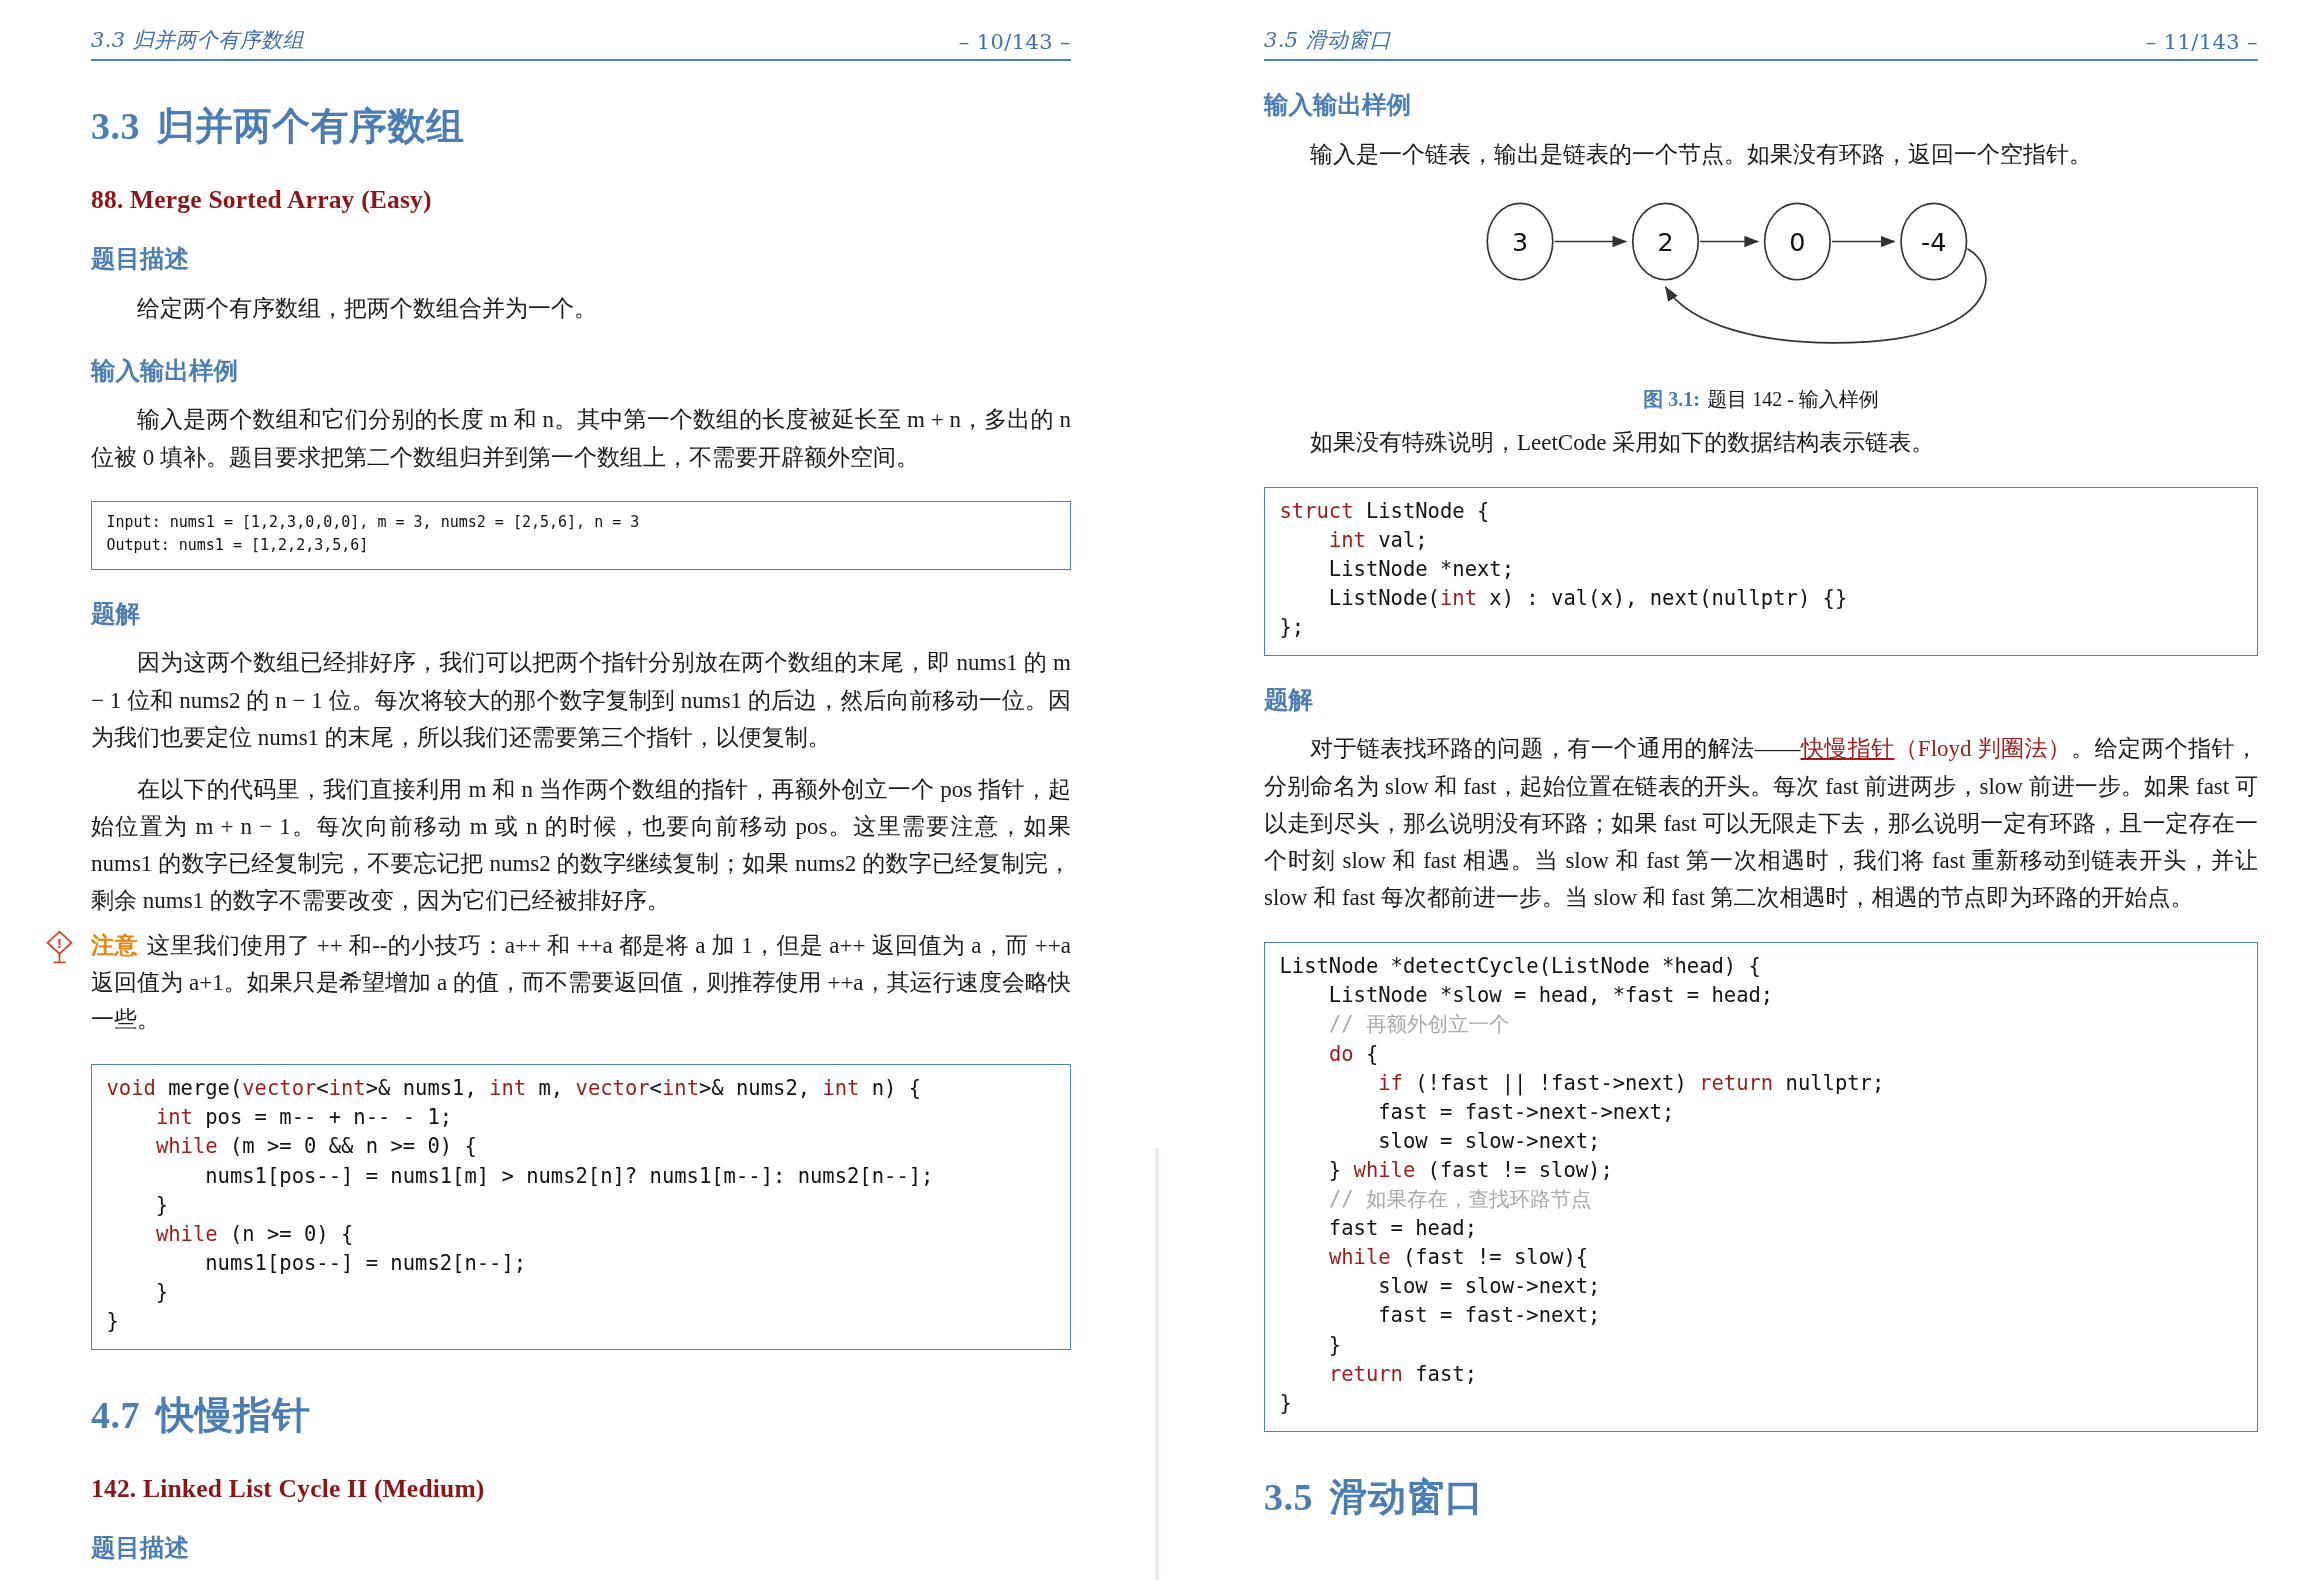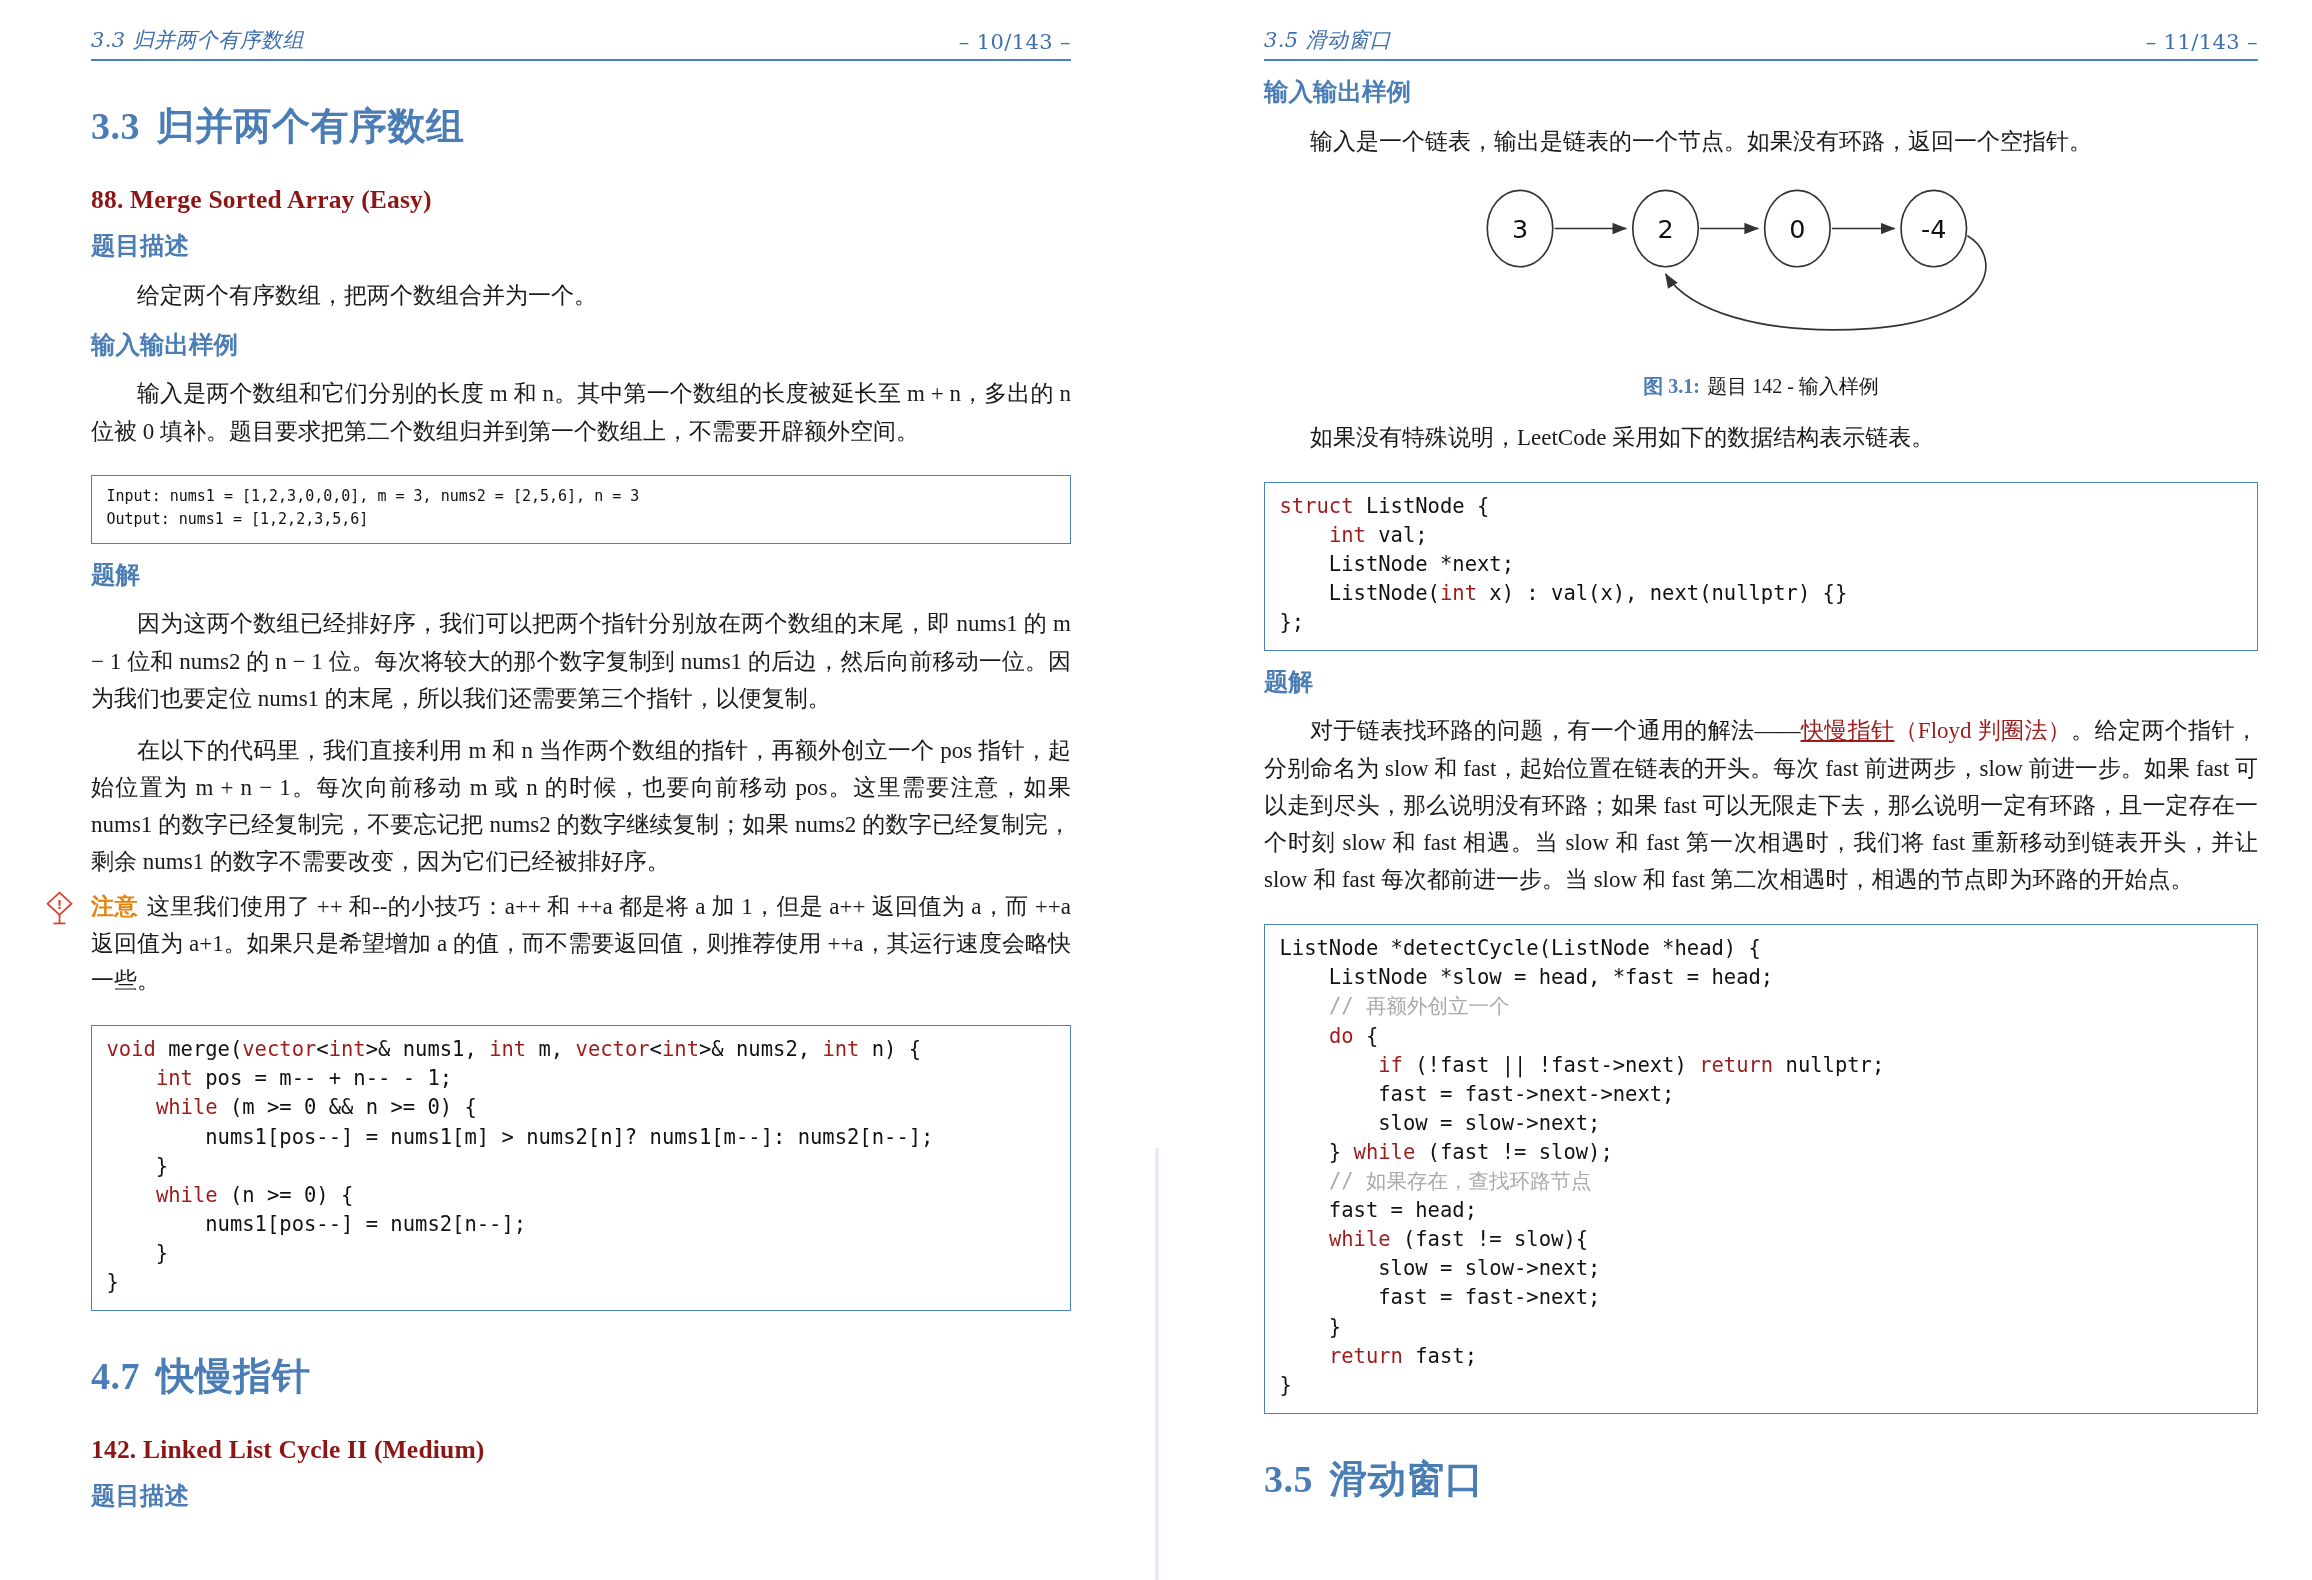--- a/index.html
+++ b/index.html
@@ -68,31 +68,31 @@
     font-size: 25.5px;
     font-weight: bold;
     margin: 33px 0 0 0;
     letter-spacing: 0.2px;
   }
 
   h3.sub {
     color: #4a7cb5;
     font-size: 24.5px;
     font-weight: bold;
-    margin: 14px 0 0 0;
+    margin: 27px 0 0 0;
   }
 
   p.body {
     font-size: 23px;
     line-height: 1.62;
     margin: 14.5px 0 0 0;
     text-align: justify;
     text-indent: 2em;
   }
-  p.tight { margin-top: 19px; }
+  p.tight { margin-top: 11px; }
 
   
   .codebox {
     border: 1.8px solid #4a7fc1;
     margin: 25.5px 0 0 0;
     padding: 9px 14.5px 12.7px 14.5px;
     background: #ffffff;
     font-family: "DejaVu Sans Mono", "Liberation Mono", monospace;
     font-size: 20.5px;
     line-height: 1.42;

